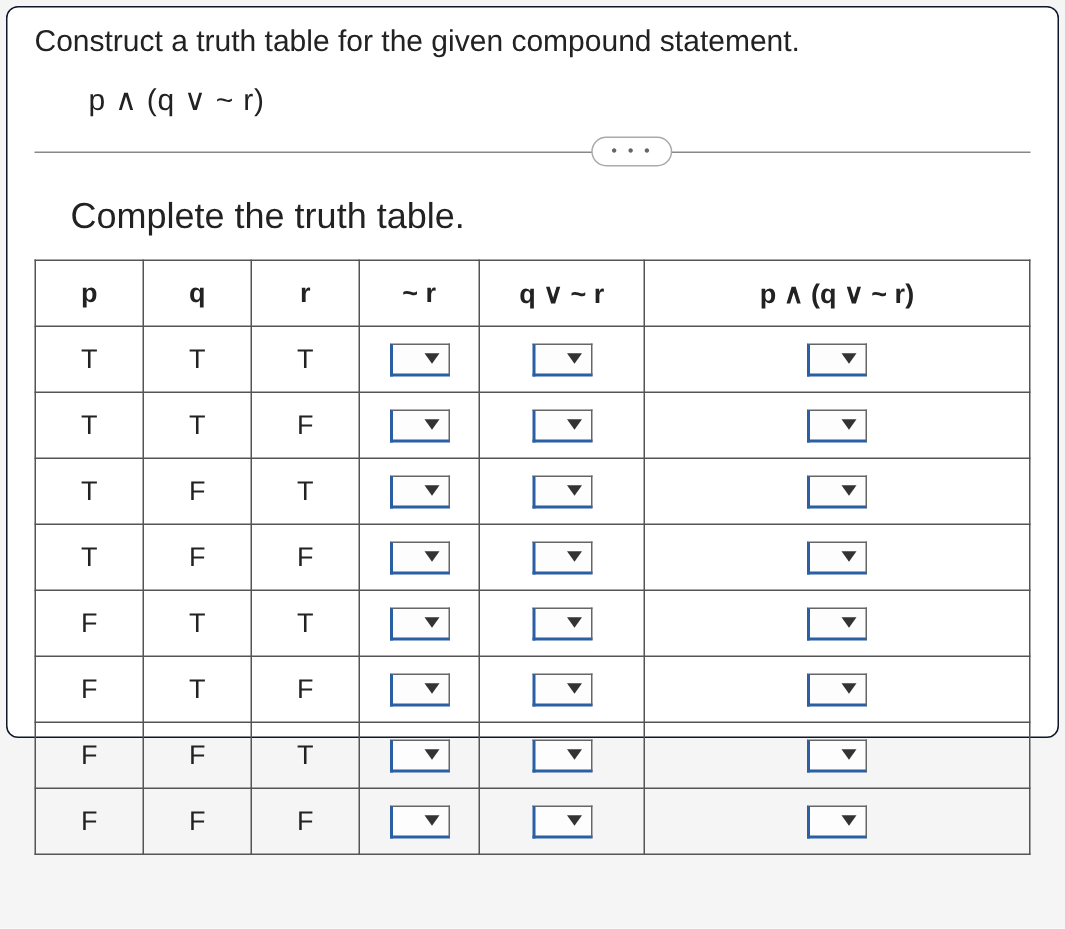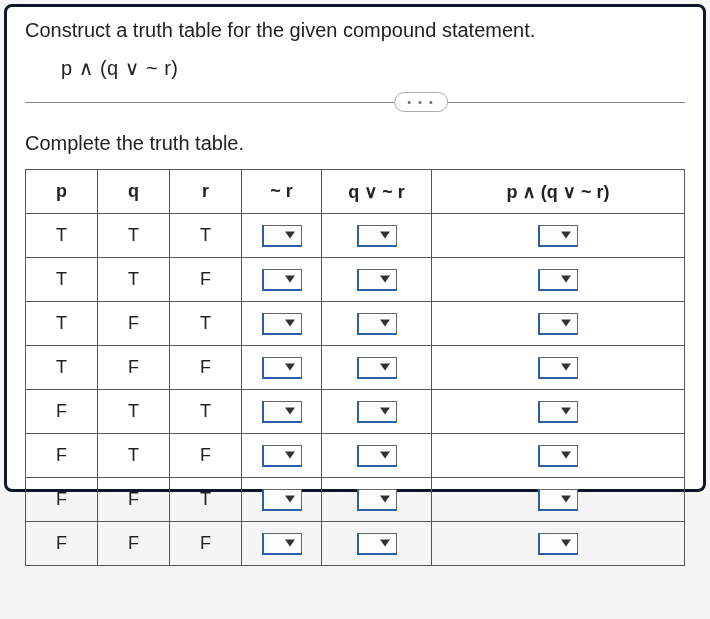--- a/index.html
+++ b/index.html
@@ -7,21 +7,21 @@
       margin: 0;
       padding: 0;
       font-family: Arial, Helvetica, sans-serif;
       background: #f5f5f5;
       width: 710px;
       height: 619px;
       overflow: hidden;
     }
     .card {
       background: #fff;
-      border: 3px solid #0f172a;
+      border: 1px solid #0f172a;
       border-radius: 8px;
       margin: 4px;
       padding: 12px 18px 18px 18px;
       position: relative;
       height: 488px;
     }
     .prompt {
       font-size: 20px;
       color: #222;
       margin-bottom: 14px;
@@ -51,23 +51,24 @@
       background: #fff;
       border: 1px solid #aaa;
       border-radius: 12px;
       padding: 2px 12px;
       font-size: 11px;
       letter-spacing: 2px;
       color: #666;
       line-height: 14px;
     }
     .sub-prompt {
-      font-size: 20px;
+      font-size: 24px;
       color: #222;
       margin-bottom: 14px;
+      margin-left: 24px;
     }
     table.truth {
       border-collapse: collapse;
       width: 100%;
       table-layout: fixed;
     }
     table.truth col.narrow { width: 72px; }
     table.truth col.mid { width: 80px; }
     table.truth col.mid2 { width: 110px; }
     table.truth col.wide { width: auto; }

